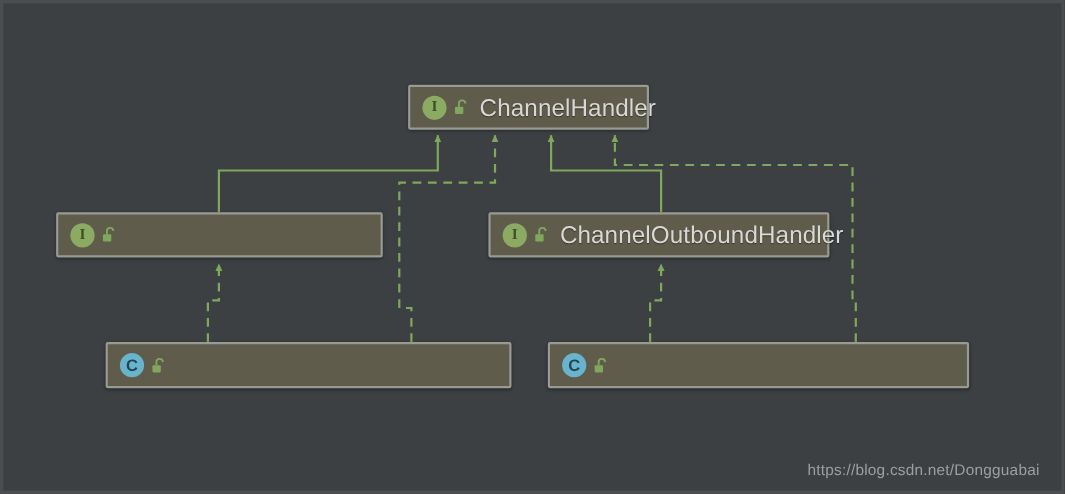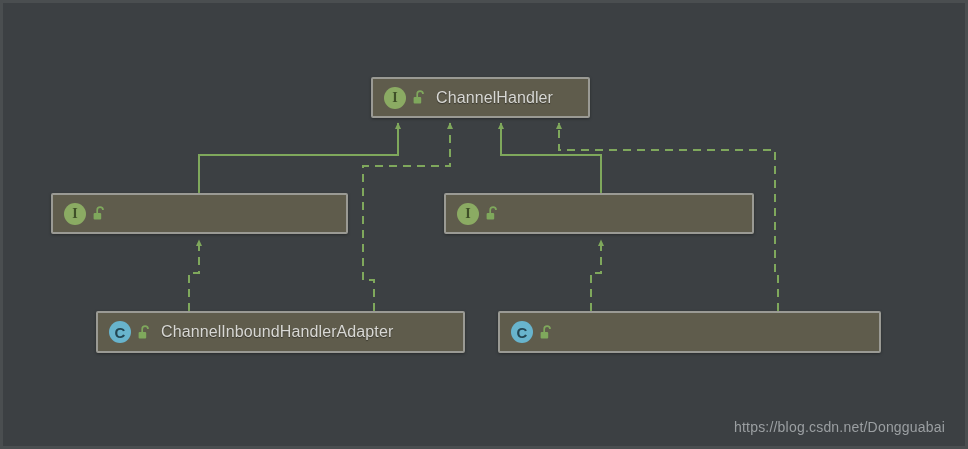--- a/index.html
+++ b/index.html
@@ -31,21 +31,21 @@
     display: flex;
     align-items: center;
     background: #5f5c4c;
     border: 2px solid #9a9a94;
     border-radius: 2px;
     padding: 0 14px 0 11px;
     box-shadow: 0 1px 3px rgba(0,0,0,0.35);
   }
   .node-label {
     color: #d8d8d4;
-    font-size: 16px;
+    font-size: 22px;
     letter-spacing: 0.1px;
     white-space: nowrap;
     text-shadow: 0 1px 1px rgba(0,0,0,0.45);
     margin-left: 9px;
   }
   .type-icon {
     width: 22px;
     height: 22px;
     border-radius: 50%;
     flex: 0 0 auto;
@@ -115,28 +115,28 @@
           <path d="M4.2 7 V4.1 a2.9 2.9 0 0 1 5.8 0" fill="none" stroke="#7fa85c" stroke-width="1.7"></path>
           <rect x="0.6" y="7" width="7.6" height="6.6" rx="1" fill="#7fa85c"></rect>
         </svg>
       </div>
       <div class="node" style="left: 441px; top: 190px; width: 310px; height: 41px;">
         <span class="type-icon iface">I</span>
         <svg viewBox="0 0 14 15" class="lock-icon">
           <path d="M4.2 7 V4.1 a2.9 2.9 0 0 1 5.8 0" fill="none" stroke="#7fa85c" stroke-width="1.7"></path>
           <rect x="0.6" y="7" width="7.6" height="6.6" rx="1" fill="#7fa85c"></rect>
         </svg>
+        <span class="node-label">ChannelOutboundHandler</span>
       </div>
       <div class="node" style="left: 93px; top: 308px; width: 369px; height: 42px;">
         <span class="type-icon cls">C</span>
         <svg viewBox="0 0 14 15" class="lock-icon">
           <path d="M4.2 7 V4.1 a2.9 2.9 0 0 1 5.8 0" fill="none" stroke="#7fa85c" stroke-width="1.7"></path>
           <rect x="0.6" y="7" width="7.6" height="6.6" rx="1" fill="#7fa85c"></rect>
         </svg>
-        <span class="node-label">ChannelInboundHandlerAdapter</span>
       </div>
       <div class="node" style="left: 495px; top: 308px; width: 383px; height: 42px;">
         <span class="type-icon cls">C</span>
         <svg viewBox="0 0 14 15" class="lock-icon">
           <path d="M4.2 7 V4.1 a2.9 2.9 0 0 1 5.8 0" fill="none" stroke="#7fa85c" stroke-width="1.7"></path>
           <rect x="0.6" y="7" width="7.6" height="6.6" rx="1" fill="#7fa85c"></rect>
         </svg>
       </div>
     </div>
 

